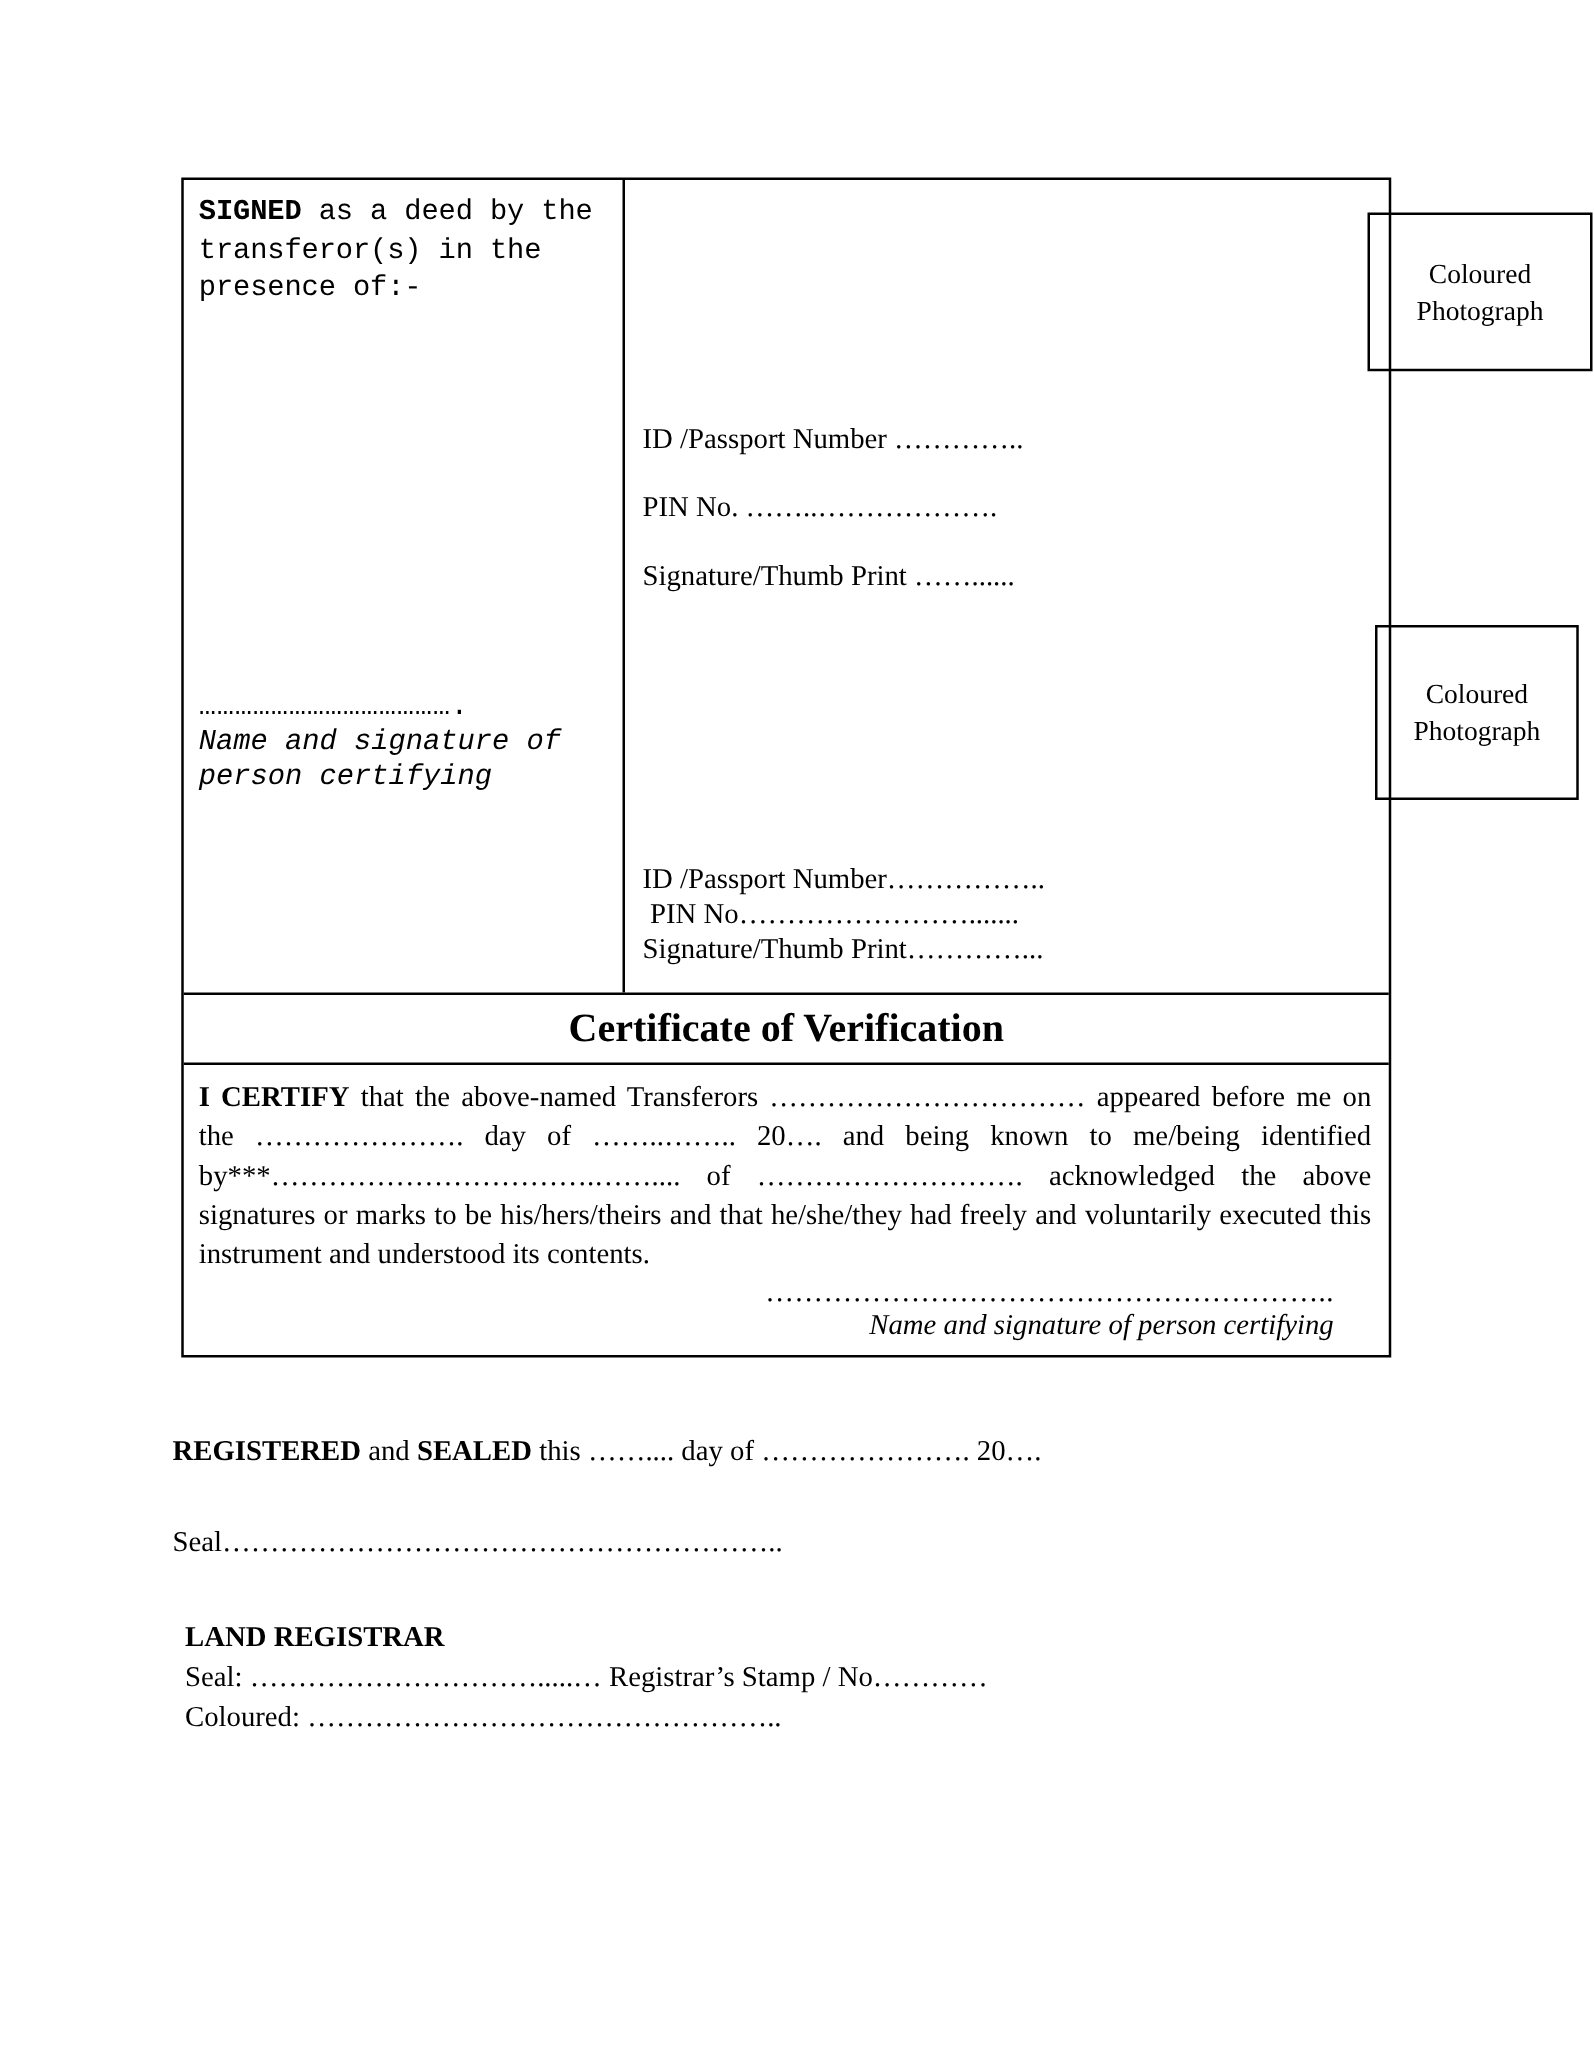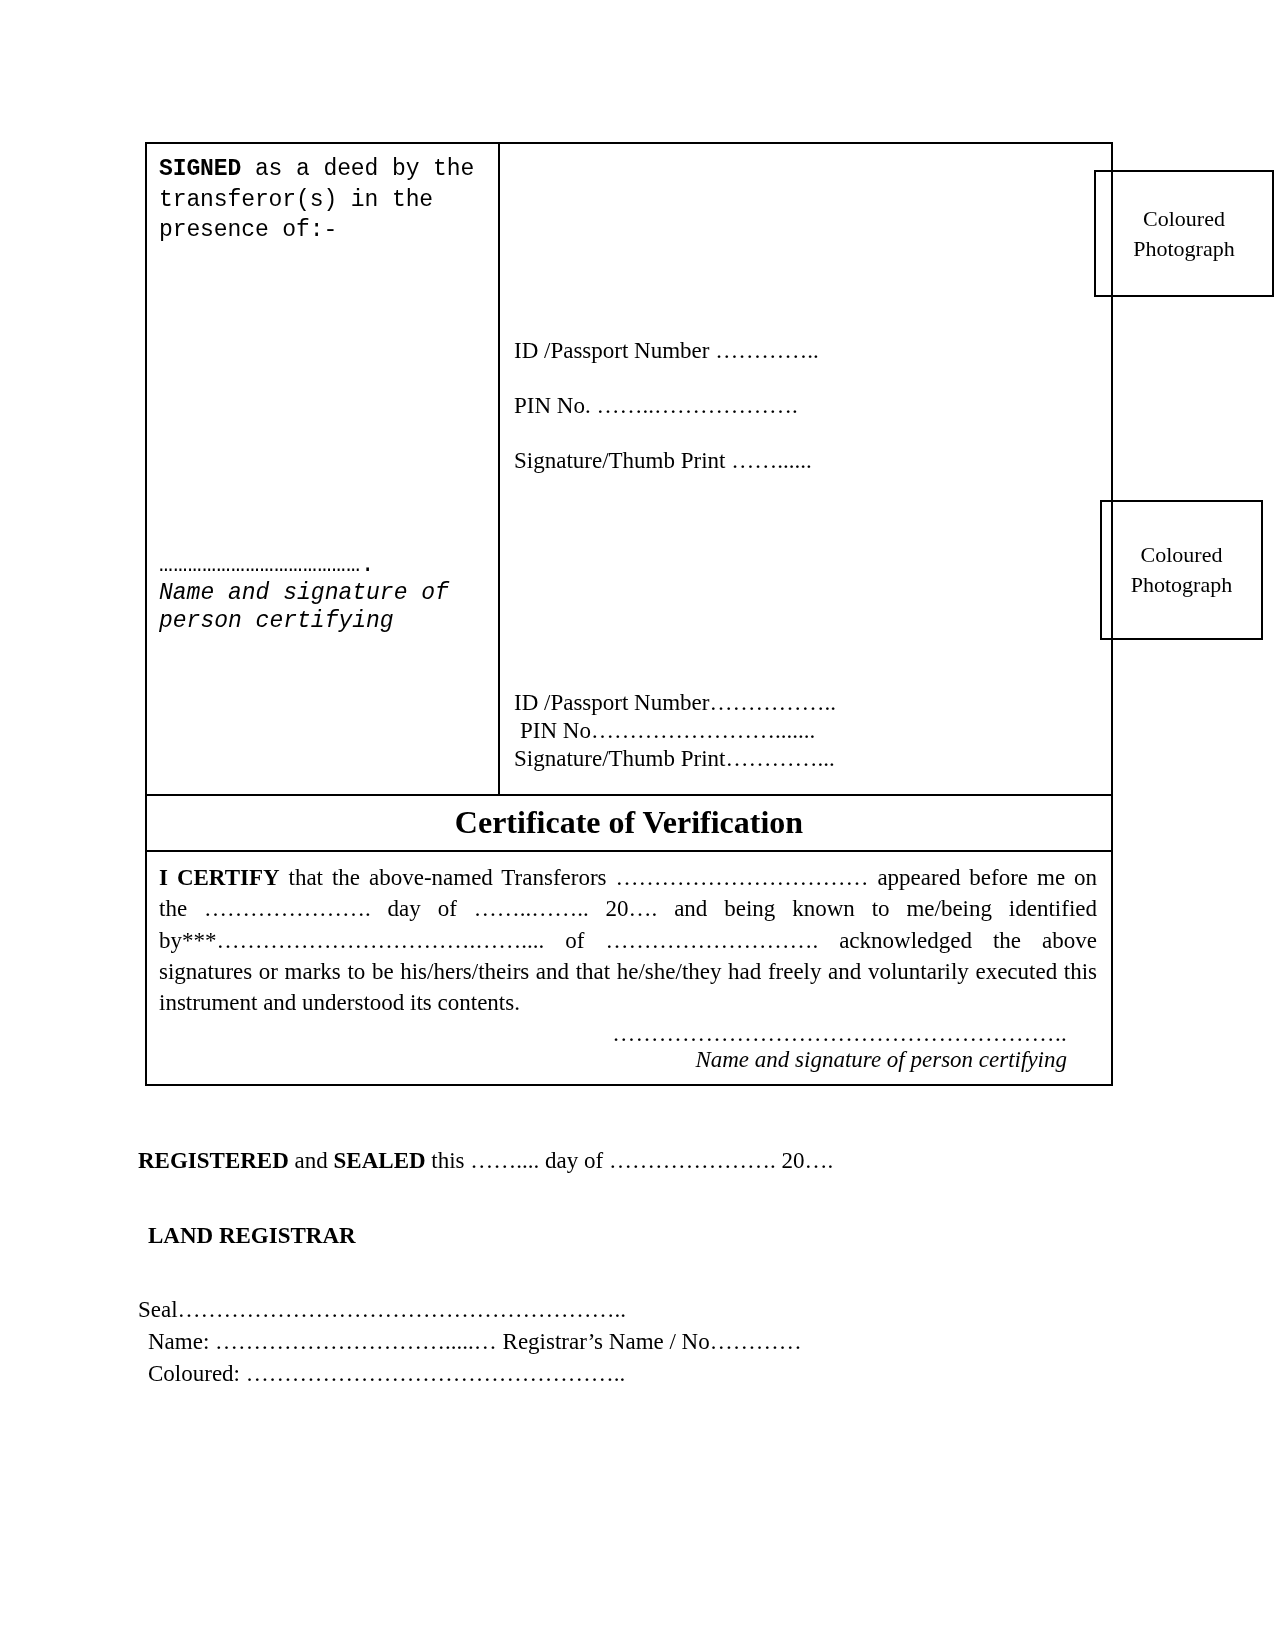--- a/index.html
+++ b/index.html
@@ -245,23 +245,23 @@
     </div>
 
   </div>
 
   <div class="bottom-block">
 
     <div class="b-line b-registered">
       <b>REGISTERED</b><span> and </span><b>SEALED</b><span> this …….... day of …………………. 20….</span>
     </div>
 
+    <div class="b-line b-seal">Seal…………………………………………………..</div>
+
     <div class="b-line b-landreg">LAND REGISTRAR</div>
 
-    <div class="b-line b-seal">Seal…………………………………………………..</div>
-
-    <div class="b-line b-name">Name: ………………………….....… Registrar’s Name / No…………</div>
+    <div class="b-line b-name">Seal: ………………………….....… Registrar’s Stamp / No…………</div>
 
     <div class="b-line b-signature">Coloured: …………………………………………..</div>
 
   </div>
 
 </div>
 
 </body></html>

